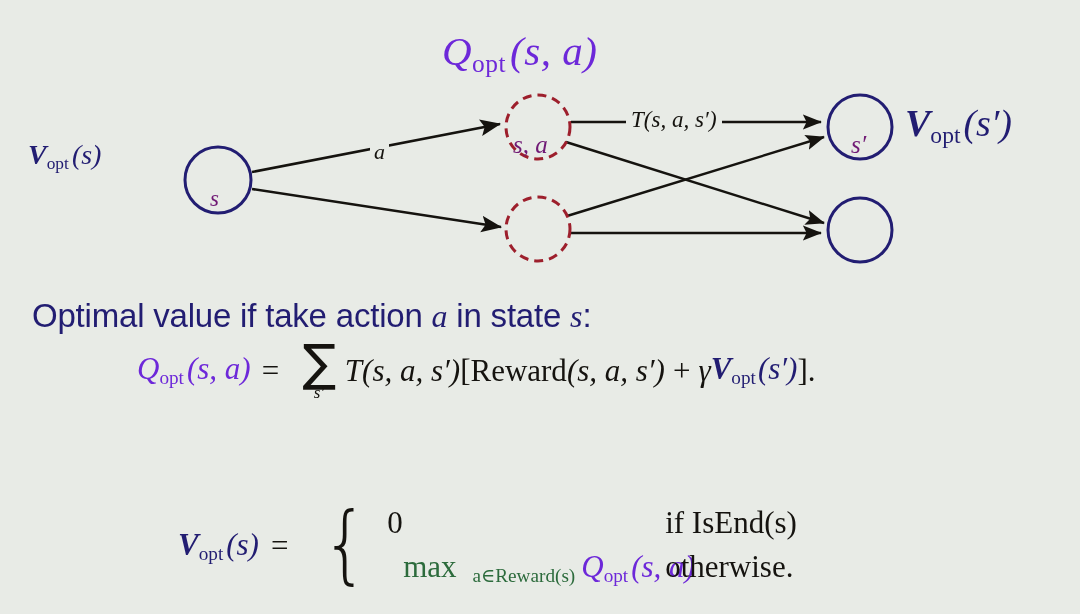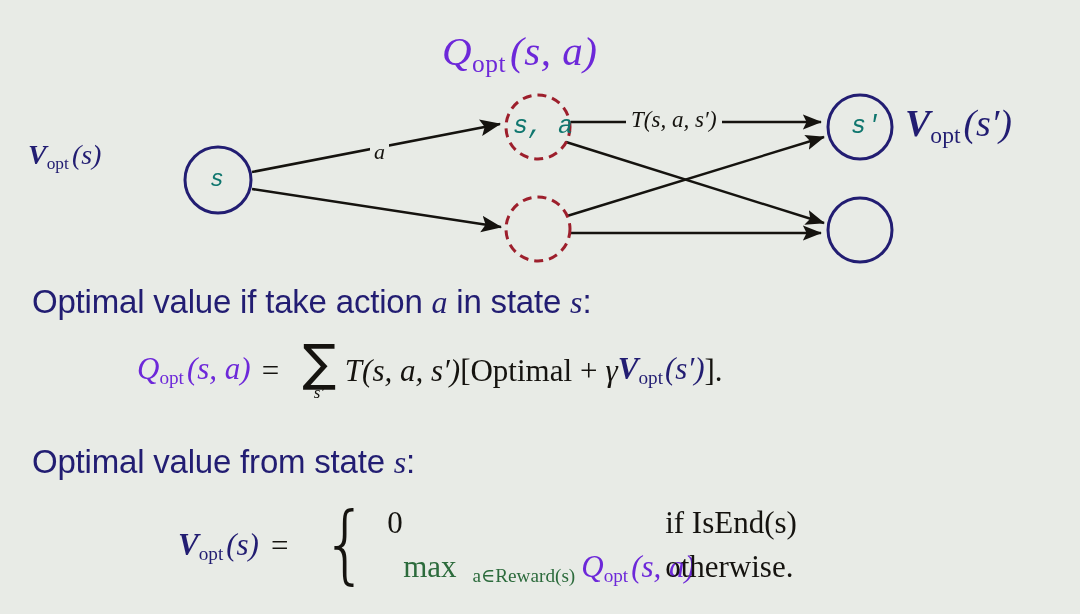--- a/index.html
+++ b/index.html
@@ -45,25 +45,26 @@
   #diagram {
     position: absolute;
     left: 0; top: 0;
     width: 1080px;
     height: 282px;
   }
   #diagram svg { display: block; }
 
   .node-label {
     position: absolute;
-    font-family: Liberation Mono, monospace;
-    font-style: italic;
-    color: #0f766e;
+    font-family: Liberation Serif, serif;
+    font-style: italic;
+    color: #701a75;
     white-space: nowrap;
     pointer-events: none;
+    margin-top: 19px;
   }
 
   .float-label {
     position: absolute;
     white-space: nowrap;
     font-family: "Liberation Serif", "DejaVu Serif", serif;
   }
 
   
   #qopt-title {
@@ -113,21 +114,21 @@
     font-family: "Liberation Sans", sans-serif;
     font-size: 33px;
     color: #221d72;
     white-space: nowrap;
     letter-spacing: -0.2px;
   }
   .prose .mi {
     font-size: 32px;
     color: #221d72;
   }
-  #line-q { left: 32px; top: 283px; }
+  #line-q { left: 32px; top: 297px; }
   #line-v { left: 32px; top: 443px; }
 
   
   .equation {
     position: absolute;
     font-family: "Liberation Serif", "DejaVu Serif", serif;
     white-space: nowrap;
   }
   #eq-q {
     left: 137px;
@@ -274,31 +275,29 @@
 
     <span class="mr c-black" style="margin:0 11px;">=</span>
 
     <span class="bigsum">
       <span class="sumglyph">∑</span>
       <span class="sumsub">s′</span>
     </span>
 
     <span class="mi c-black">T(s, a, s′)</span>
     <span class="mr c-black">[</span>
-    <span class="mr c-black">Optimal</span>
+    <span class="mr c-black">Reward</span>
+      <span class="mi c-black">(s, a, s′)</span>
     <span class="mr c-black" style="margin:0 8px;">+</span>
     <span class="mi c-black">γ</span>
       <span class="c-blue"><span class="mi" style="font-weight:700;">V</span><span class="sub mr">opt</span><span class="mi" style="margin-left:2px;">(s′)</span></span>
       <span class="mr c-black">]</span>
       <span class="mr c-black">.</span>
   </div>
 
-  <div class="prose" id="line-v">
-    <span>Optimal value from state </span><span class="mi">s</span><span>:</span>
-  </div>
 
   <div class="equation" id="eq-v">
     <span class="c-blue"><span class="mi" style="font-weight:700;">V</span><span class="sub mr">opt</span><span class="mi" style="margin-left:3px;">(s)</span></span>
 
     <span class="mr c-black" style="margin:0 12px;">=</span>
 
     <span class="brace">{</span>
 
     <span class="cases">
       <span class="case-row">

